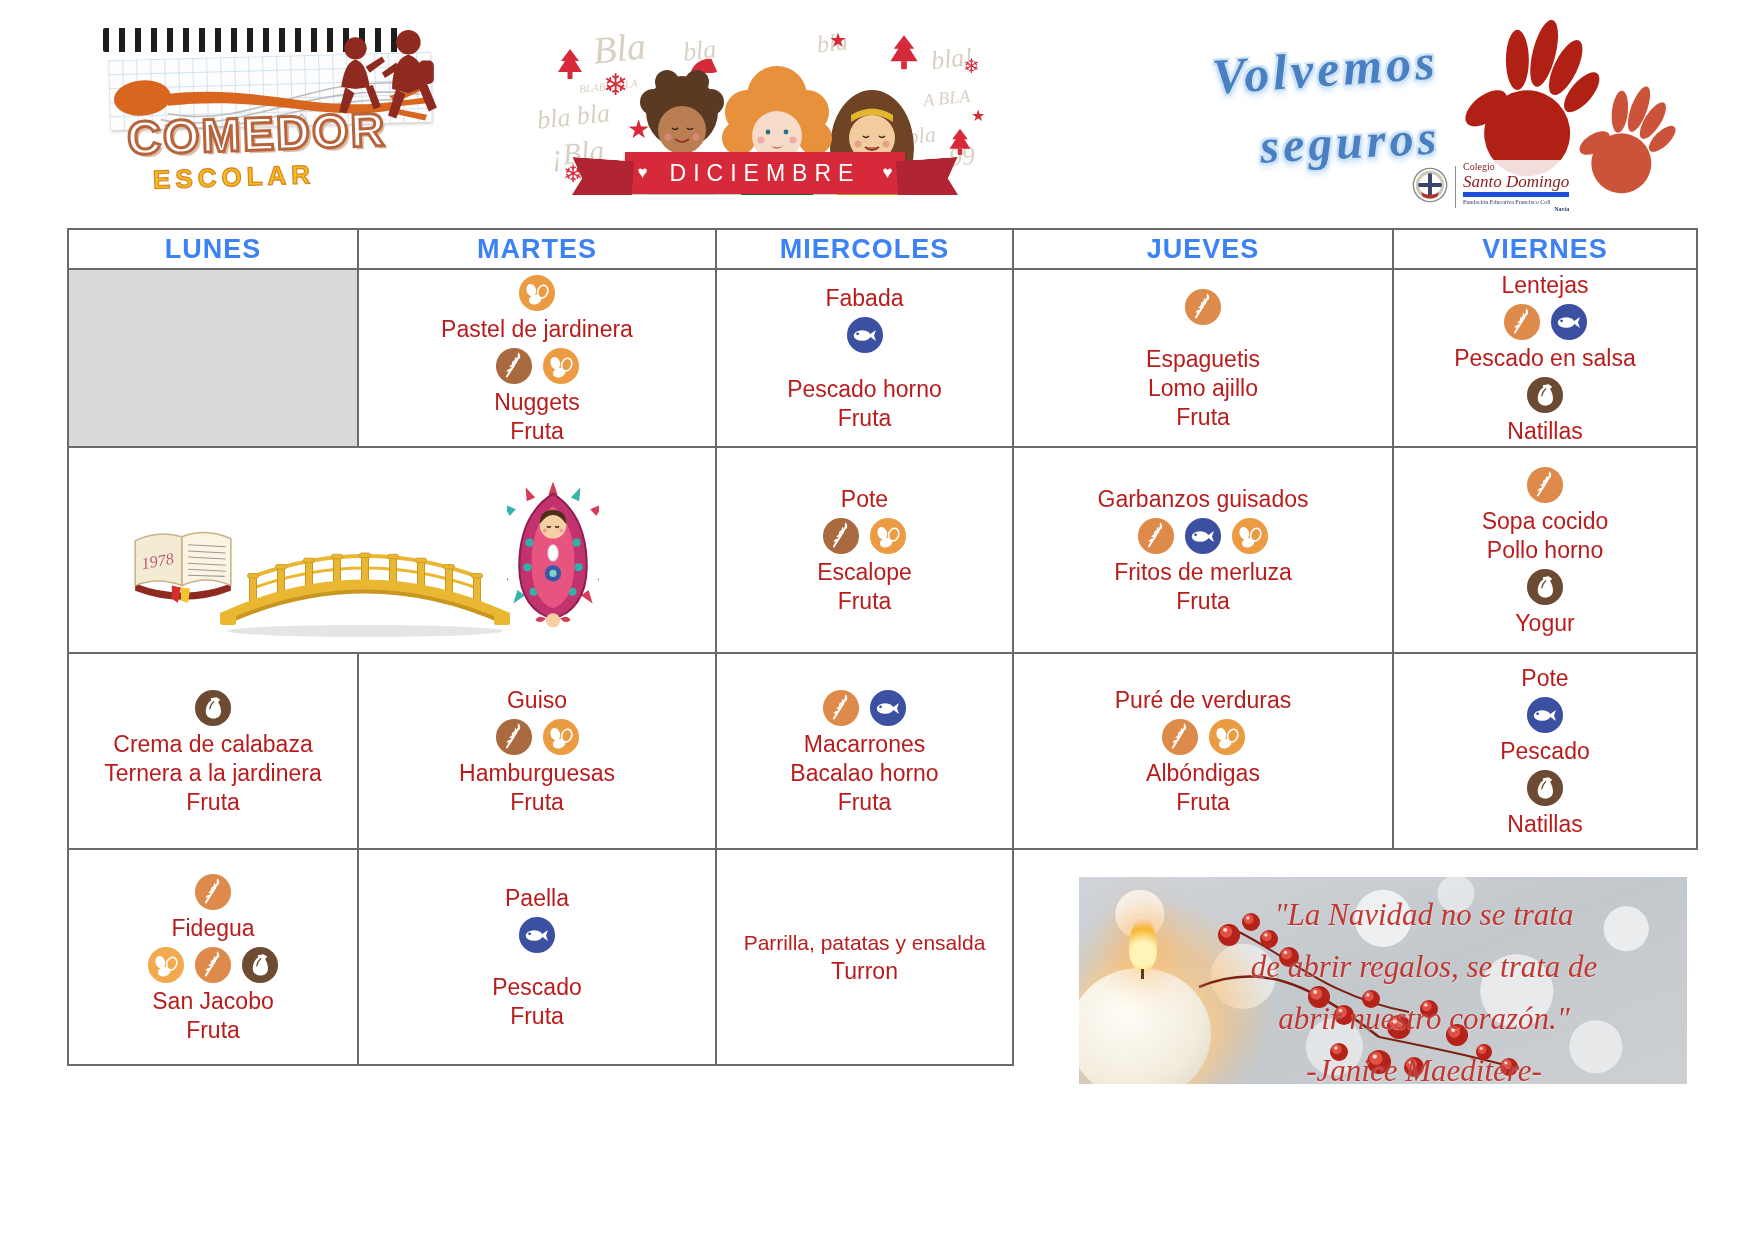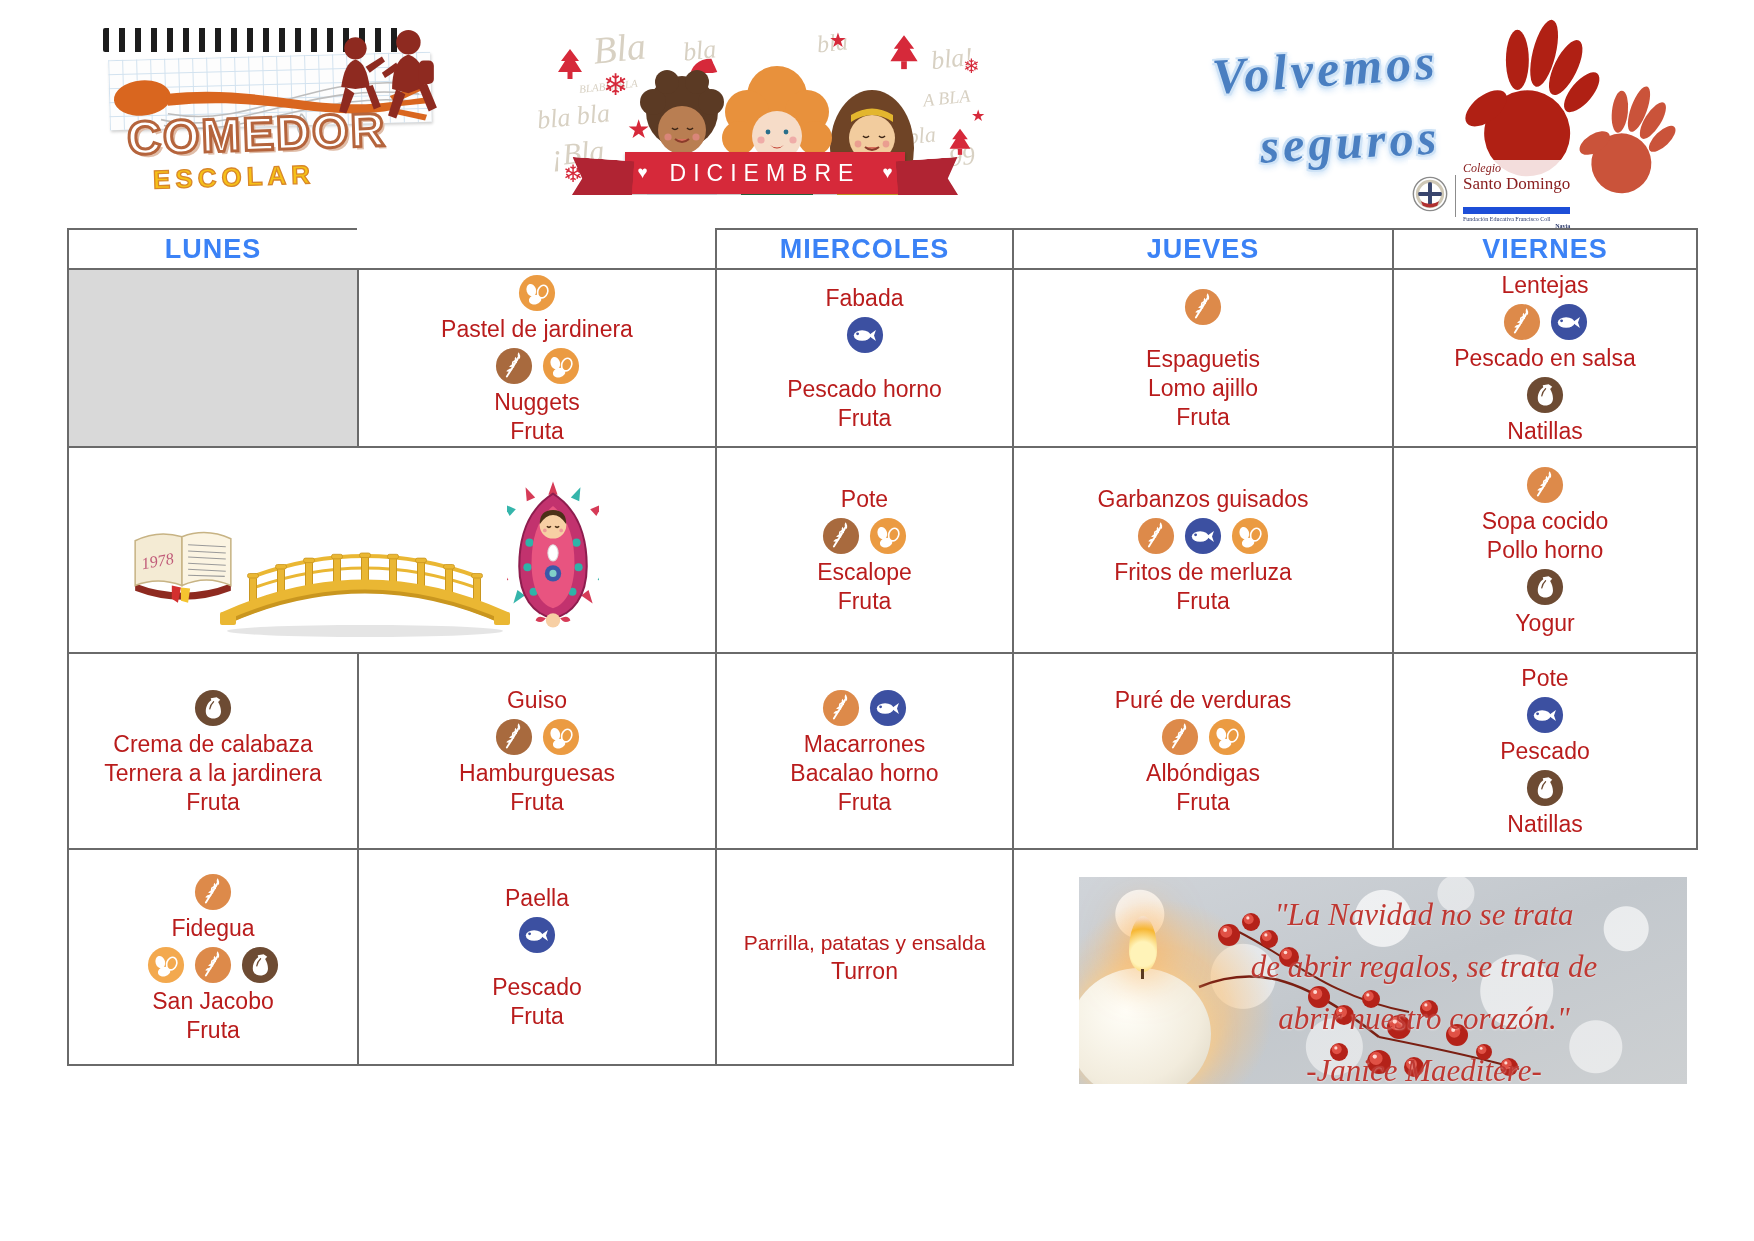--- a/index.html
+++ b/index.html
@@ -45,22 +45,22 @@
       color:#4a7fc1;letter-spacing:4px;
       text-shadow:-2px -2px 0 #cfe3f6,2px -2px 0 #cfe3f6,-2px 2px 0 #cfe3f6,2px 2px 0 #cfe3f6,0 3px 7px rgba(150,195,240,.9);}
   .v-line1{left:104px;top:16px;font-size:50px;transform:rotate(-4deg);}
   .v-line2{left:152px;top:90px;font-size:48px;transform:rotate(-3deg);}
   .hands{position:absolute;left:0;top:0;width:100%;height:100%;pointer-events:none;}
   .hand-big{position:absolute;left:318px;top:-8px;width:212px;height:172px;transform:rotate(14deg);}
   .hand-small{position:absolute;left:448px;top:58px;width:142px;height:120px;transform:rotate(20deg);opacity:.95;}
   .colegio{position:absolute;left:300px;top:136px;display:flex;gap:7px;align-items:center;background:rgba(255,255,255,.85);padding:2px 4px;}
   .colegio-divider{width:1px;height:42px;background:#8c8c8c;}
   .colegio-text{display:flex;flex-direction:column;line-height:1.08;font-family:"Liberation Serif",serif;}
-  .cl1{font-size:12px;color:#8a2020;font-style:italic;}
-  .cl2{font-size:17px;color:#8a2020;border-bottom:7px solid #1d4ed8;padding-bottom:14px;}
+  .cl1{font-size:10px;color:#8a2020;}
+  .cl2{font-size:17px;color:#8a2020;border-bottom:5px solid #1d4ed8;padding-bottom:1px;font-style:italic;}
   .cl3{font-size:6px;color:#2c3a6b;margin-top:2px;}
   .cl4{font-size:6px;color:#2c3a6b;text-align:right;font-weight:bold;}
 
   
   .menu-table{position:absolute;left:67px;top:228px;display:grid;}
   .cell{position:relative;display:flex;flex-direction:column;align-items:center;justify-content:center;
         gap:2px;background:#fff;border-left:2px solid #6a6a6a;border-top:2px solid #6a6a6a;padding:2px 4px;}
   .cell.edge-r{border-right:2px solid #6a6a6a;}
   .cell.edge-b{border-bottom:2px solid #6a6a6a;}
   .cell.head{font-weight:800;font-size:27px;letter-spacing:1px;color:#3b82f6;}
@@ -271,20 +271,21 @@
         <span class="cl1">Colegio</span>
         <span class="cl2">Santo Domingo</span>
         <span class="cl3">Fundación Educativa Francisco Coll</span>
         <span class="cl4">Navia</span>
       </div>
     </div>
   </div>
 
   <div class="menu-table" style="grid-template-columns: 290px 358px 297px 380px 306px; grid-template-rows: 40px 178px 206px 196px 218px;">
       <div class="cell head" style="grid-area: 1 / 1 / 2 / 2;">LUNES</div>
+      <div class="cell head" style="grid-area: 1 / 2 / 2 / 3;">MARTES</div>
       <div class="cell head" style="grid-area: 1 / 3 / 2 / 4;">MIERCOLES</div>
       <div class="cell head" style="grid-area: 1 / 4 / 2 / 5;">JUEVES</div>
       <div class="cell head edge-r" style="grid-area: 1 / 5 / 2 / 6;">VIERNES</div>
       <div class="cell gray" style="grid-area: 2 / 1 / 3 / 2;"></div>
       <div class="cell" style="grid-area: 2 / 2 / 3 / 3;">
         <div class="icon-row">
           <span class="allergen-wrap">
             <svg class="allergen" viewBox="0 0 40 40">
               <circle cx="20" cy="20" r="19" fill="#eb9b42"></circle>
               <ellipse cx="14" cy="17" rx="5" ry="6.6" transform="rotate(-16 14 17)" fill="#fff"></ellipse>

